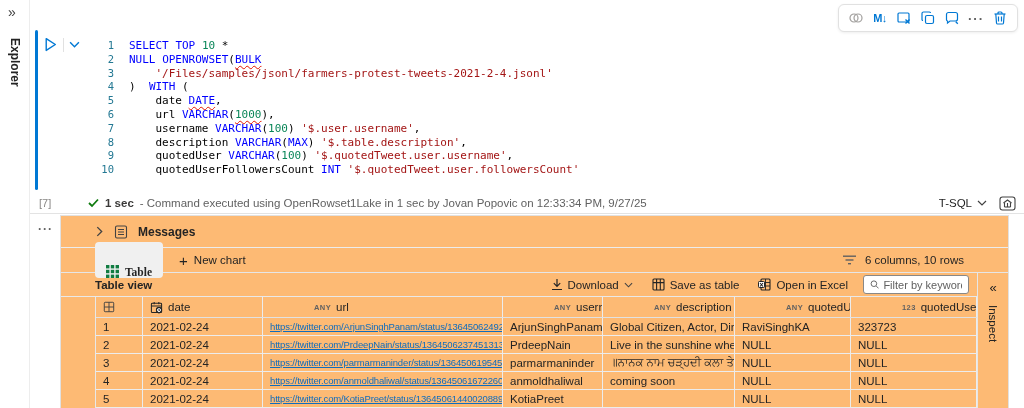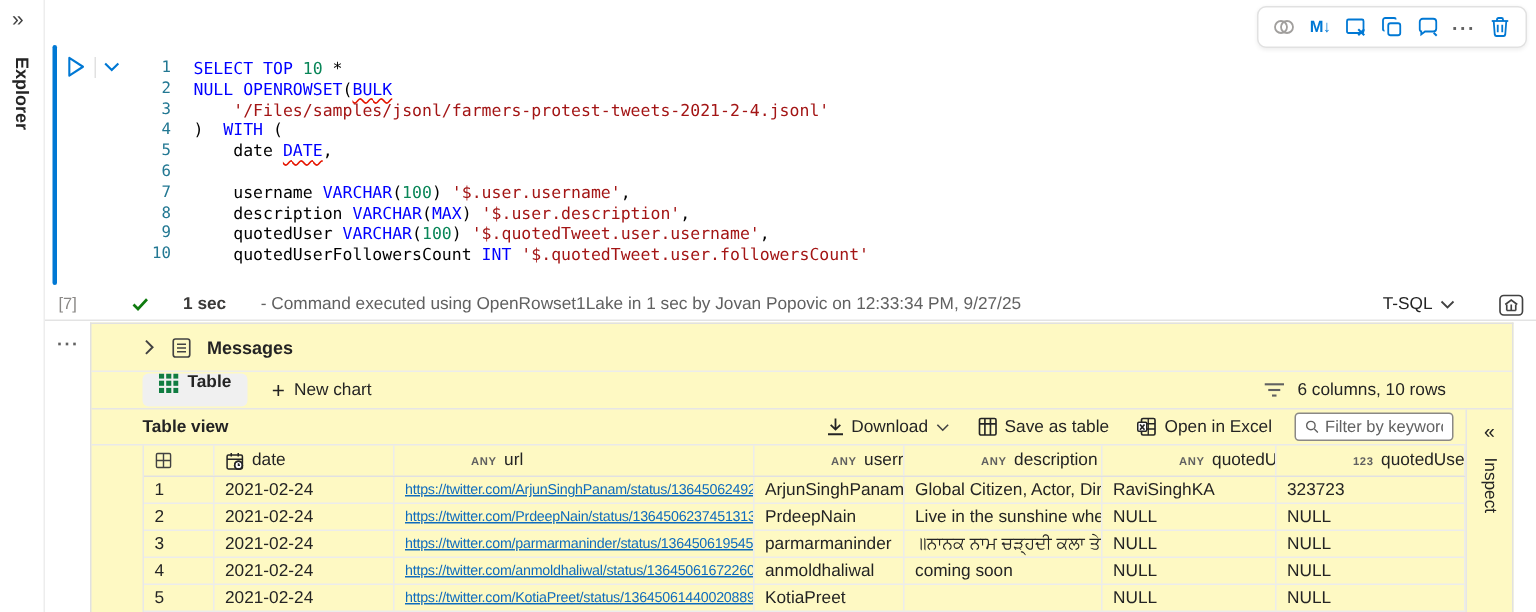--- a/index.html
+++ b/index.html
@@ -27,34 +27,34 @@
   .code-line { display:flex; height:13.8px; }
   .ln { width:20px; flex:none; text-align:right; color:#237893; margin-right:15px; font-size:10.5px; }
   .code { white-space:pre; }
   .tk-k { color:#0000ff; }
   .tk-n { color:#098658; }
   .tk-s { color:#a31515; }
   .tk-p { color:#000000; }
   .sq { text-decoration:underline wavy #e51400 1px; text-underline-offset:2px; }
 
   .exec-count { position:absolute; left:9px; top:197px; font-size:11px; color:#8a8886; }
-  .status-row { position:absolute; left:58px; right:8px; top:195px; height:16px; display:flex; align-items:center; gap:23px; font-size:11.5px; color:#616161; }
+  .status-row { position:absolute; left:58px; right:8px; top:195px; height:16px; display:flex; align-items:center; gap:6px; font-size:11.5px; color:#616161; }
   .duration { color:#3b3a39; font-weight:700; }
   .spacer { flex:1; }
   .lang { display:flex; align-items:center; gap:5px; color:#242424; cursor:pointer;text-align:right; }
 
   
   .results-dots { position:absolute; left:38px; top:222px; color:#616161; font-size:12px; font-weight:700; letter-spacing:1px; }
-  .results { position:absolute; left:60px; top:215px; width:949px; height:193px; border:1px solid #e1e1e1; border-bottom:none; background:#fef9c3; display:flex; flex-direction:column; }
+  .results { position:absolute; left:60px; top:215px; width:949px; height:193px; border:1px solid #e1e1e1; border-bottom:none; background:#fdba74; display:flex; flex-direction:column; }
 
   .messages-row { height:32px; flex:none; display:flex; align-items:center; gap:10px; padding-left:34px; border-bottom:1px solid #ececec; }
   .messages-label { font-size:12px; font-weight:600; }
 
   .tab-row { height:25px; flex:none; display:flex; align-items:center; padding:0 44px 0 34px; border-bottom:1px solid #e6e6e6; }
-  .table-pill { display:flex; align-items:flex-start; gap:6px; background:#f0f0f0; border-radius:4px; height:22px; padding:0 11px; font-size:11.5px; font-weight:600; cursor:pointer; }
+  .table-pill { display:flex; align-items:flex-end; gap:6px; background:#f0f0f0; border-radius:4px; height:36px; padding:0 11px; font-size:11.5px; font-weight:600; cursor:pointer;font-family:Liberation Serif, serif; }
   .new-chart { display:flex; align-items:center; gap:6px; margin-left:16px; font-size:11.5px; cursor:pointer; }
   .plus-icon { font-size:15px; font-weight:400; color:#242424; line-height:1; }
   .summary { display:flex; align-items:center; gap:9px; font-size:11.5px; color:#242424; }
 
   .lower { flex:1; display:flex; min-height:0; }
   .main-area { flex:1; display:flex; flex-direction:column; min-width:0; }
 
   .tableview-row { height:24px; flex:none; display:flex; align-items:center; padding:0 8px 0 34px; border-bottom:1px solid #e9e9e9; }
   .tv-title { font-size:11.5px; font-weight:700; }
   .tv-btn { display:flex; align-items:center; gap:5px; font-size:11.5px; margin-left:19px; color:#242424; cursor:pointer; white-space:nowrap; }
@@ -157,28 +157,29 @@
         <div class="code-line">
           <span class="ln">4</span>
           <span class="code"><span class="tk-p">)  </span><span class="tk-k">WITH</span><span class="tk-p"> (</span></span>
         </div>
         <div class="code-line">
           <span class="ln">5</span>
           <span class="code"><span class="tk-p">    date </span><span class="tk-k sq">DATE</span><span class="tk-p">,</span></span>
         </div>
         <div class="code-line">
           <span class="ln">6</span>
+          <span class="code"><span class="tk-p">    url </span><span class="tk-k">VARCHAR</span><span class="tk-p">(</span><span class="tk-n sq">1000</span><span class="tk-p">),</span></span>
         </div>
         <div class="code-line">
           <span class="ln">7</span>
           <span class="code"><span class="tk-p">    username </span><span class="tk-k">VARCHAR</span><span class="tk-p">(</span><span class="tk-n">100</span><span class="tk-p">) </span><span class="tk-s">'$.user.username'</span><span class="tk-p">,</span></span>
         </div>
         <div class="code-line">
           <span class="ln">8</span>
-          <span class="code"><span class="tk-p">    description </span><span class="tk-k">VARCHAR</span><span class="tk-p">(</span><span class="tk-k">MAX</span><span class="tk-p">) </span><span class="tk-s">'$.user.description'</span><span class="tk-p">,</span></span>
+          <span class="code"><span class="tk-p">    description </span><span class="tk-k">VARCHAR</span><span class="tk-p">(</span><span class="tk-k">MAX</span><span class="tk-p">) </span><span class="tk-s">'$.table.description'</span><span class="tk-p">,</span></span>
         </div>
         <div class="code-line">
           <span class="ln">9</span>
           <span class="code"><span class="tk-p">    quotedUser </span><span class="tk-k">VARCHAR</span><span class="tk-p">(</span><span class="tk-n">100</span><span class="tk-p">) </span><span class="tk-s">'$.quotedTweet.user.username'</span><span class="tk-p">,</span></span>
         </div>
         <div class="code-line">
           <span class="ln">10</span>
           <span class="code"><span class="tk-p">    quotedUserFollowersCount </span><span class="tk-k">INT</span><span class="tk-p"> </span><span class="tk-s">'$.quotedTweet.user.followersCount'</span></span>
         </div>
       </div>

